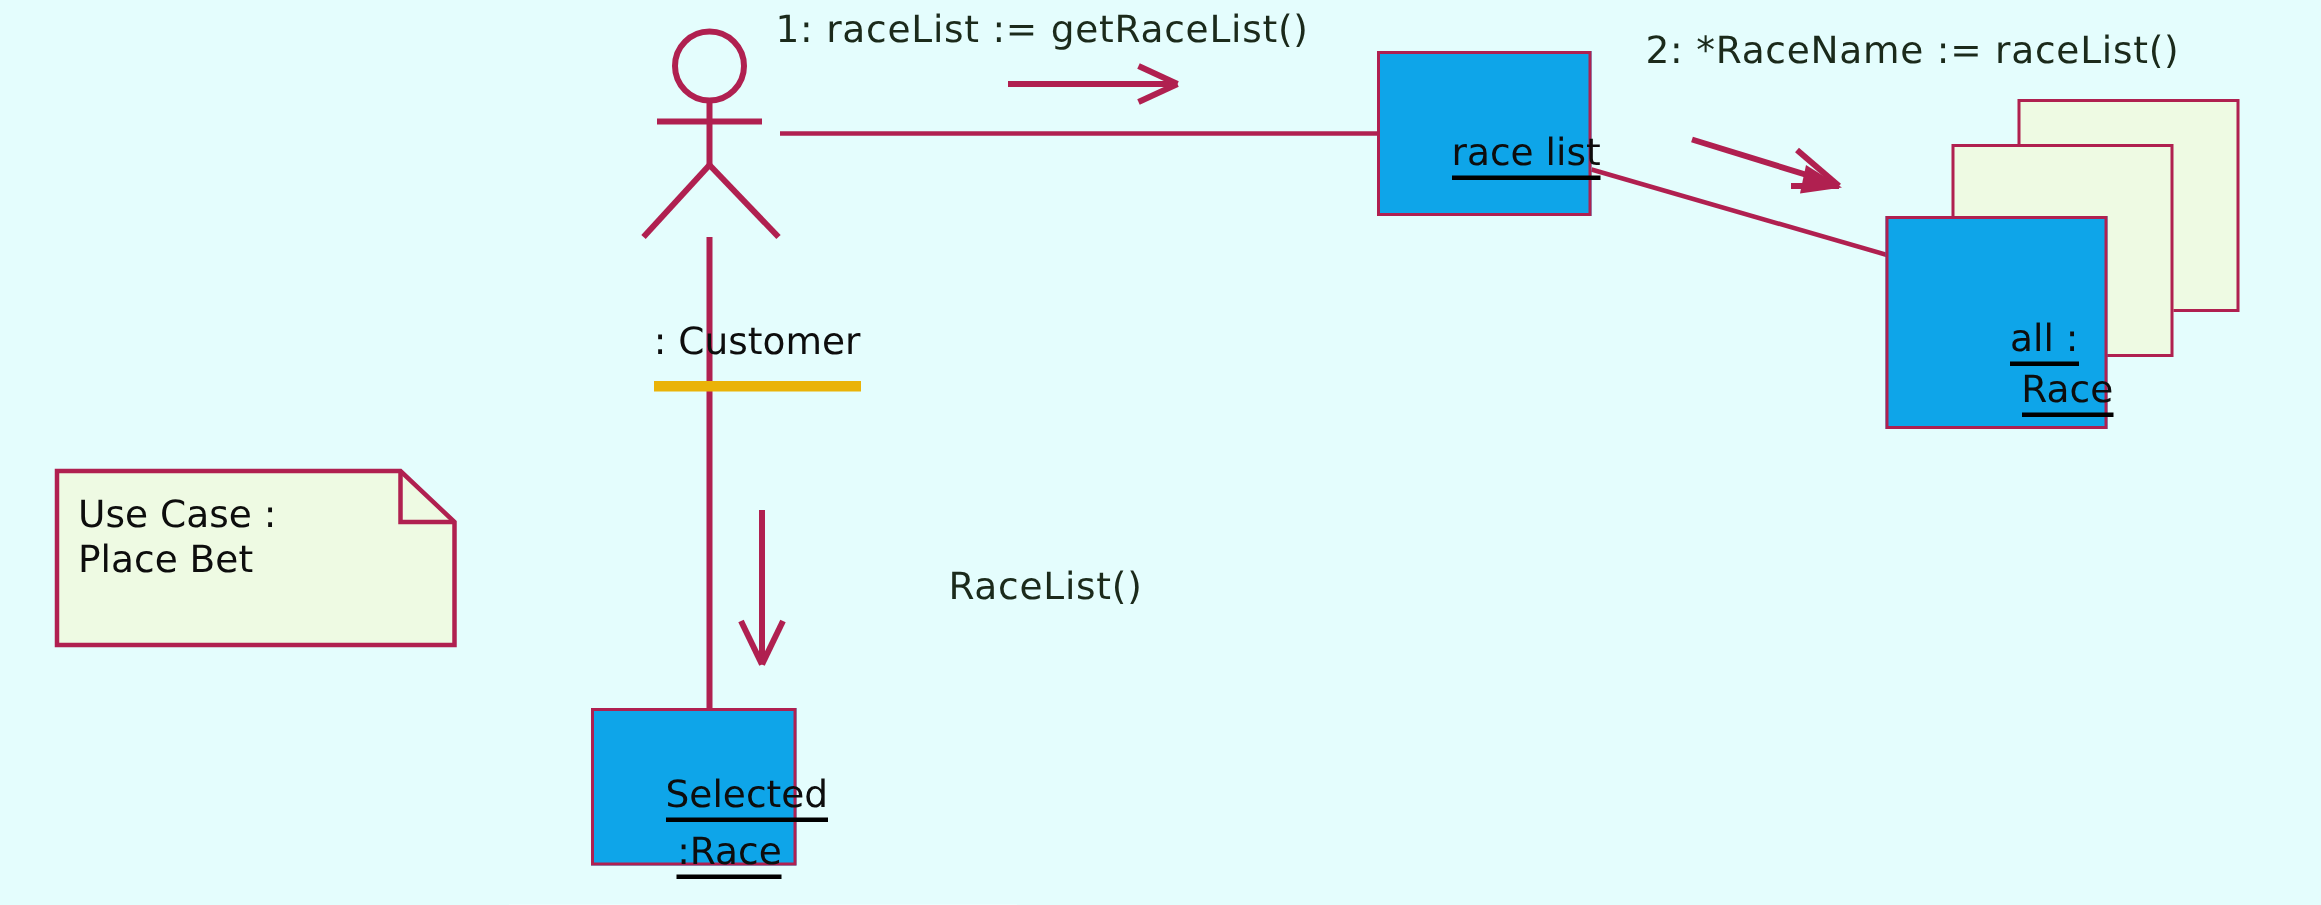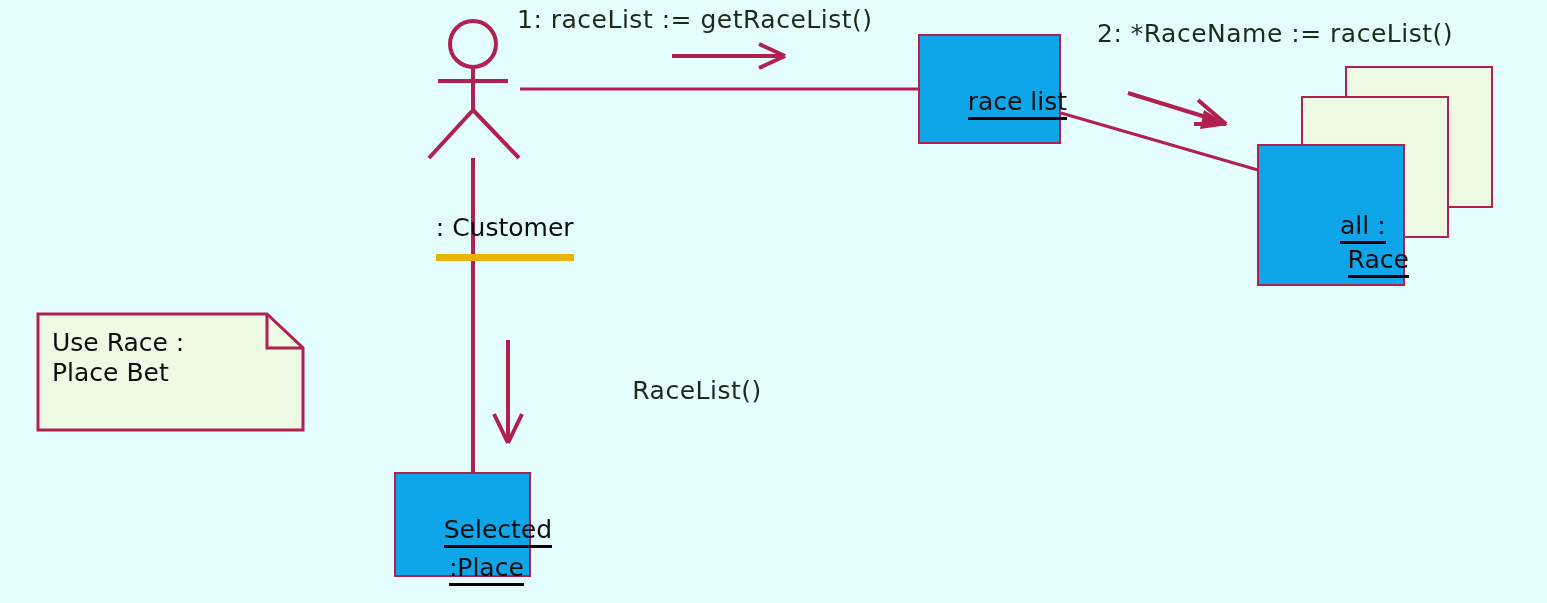--- a/index.html
+++ b/index.html
@@ -151,26 +151,26 @@
         <span>Race</span>
       </div>
     </div>
   </div>
 
   <div class="obj-box" style="left:394px; top:472px; width:137px; height:105px;">
     <div class="obj-name" style="top:12px;">
       <span>Selected</span>
     </div>
     <div class="obj-name" style="top:50px;">
-      <span>:Place</span>
+      <span>:Race</span>
     </div>
   </div>
 
   <div class="msg-label" style="left:517px; top:6px;">1: raceList := getRaceList()</div>
 
   <div class="msg-label" style="left:1097px; top:20px;">2: *RaceName := raceList()</div>
 
   <div class="msg-label centered" style="left:544px; top:377px; width:306px;text-align:center;">RaceList()</div>
 
-  <div class="note-text" style="left:52px; top:324px;">Use Race :</div>
+  <div class="note-text" style="left:52px; top:324px;">Use Case :</div>
   <div class="note-text" style="left:52px; top:354px;">Place Bet</div>
 
 </div>
 
 </body></html>

